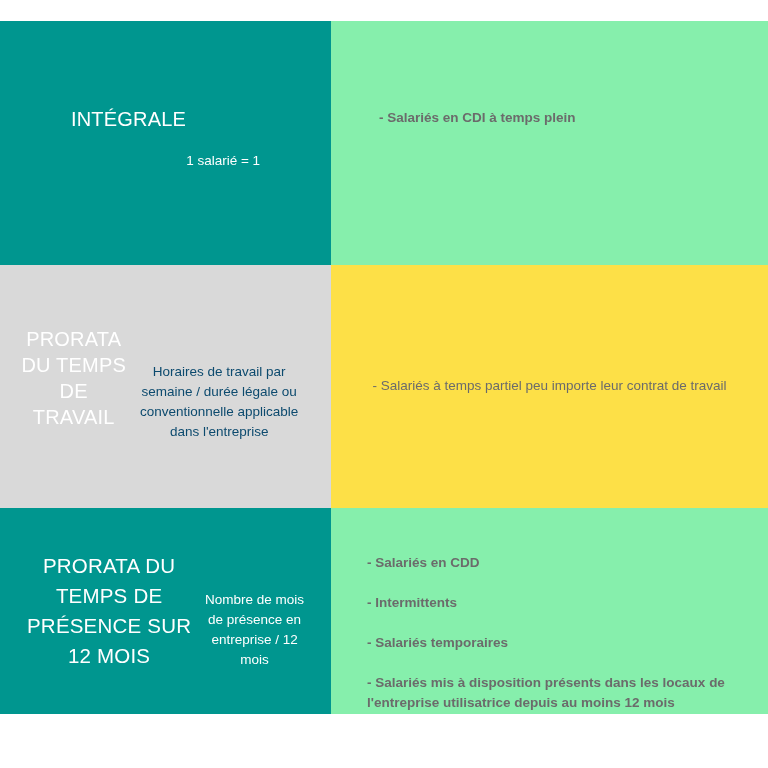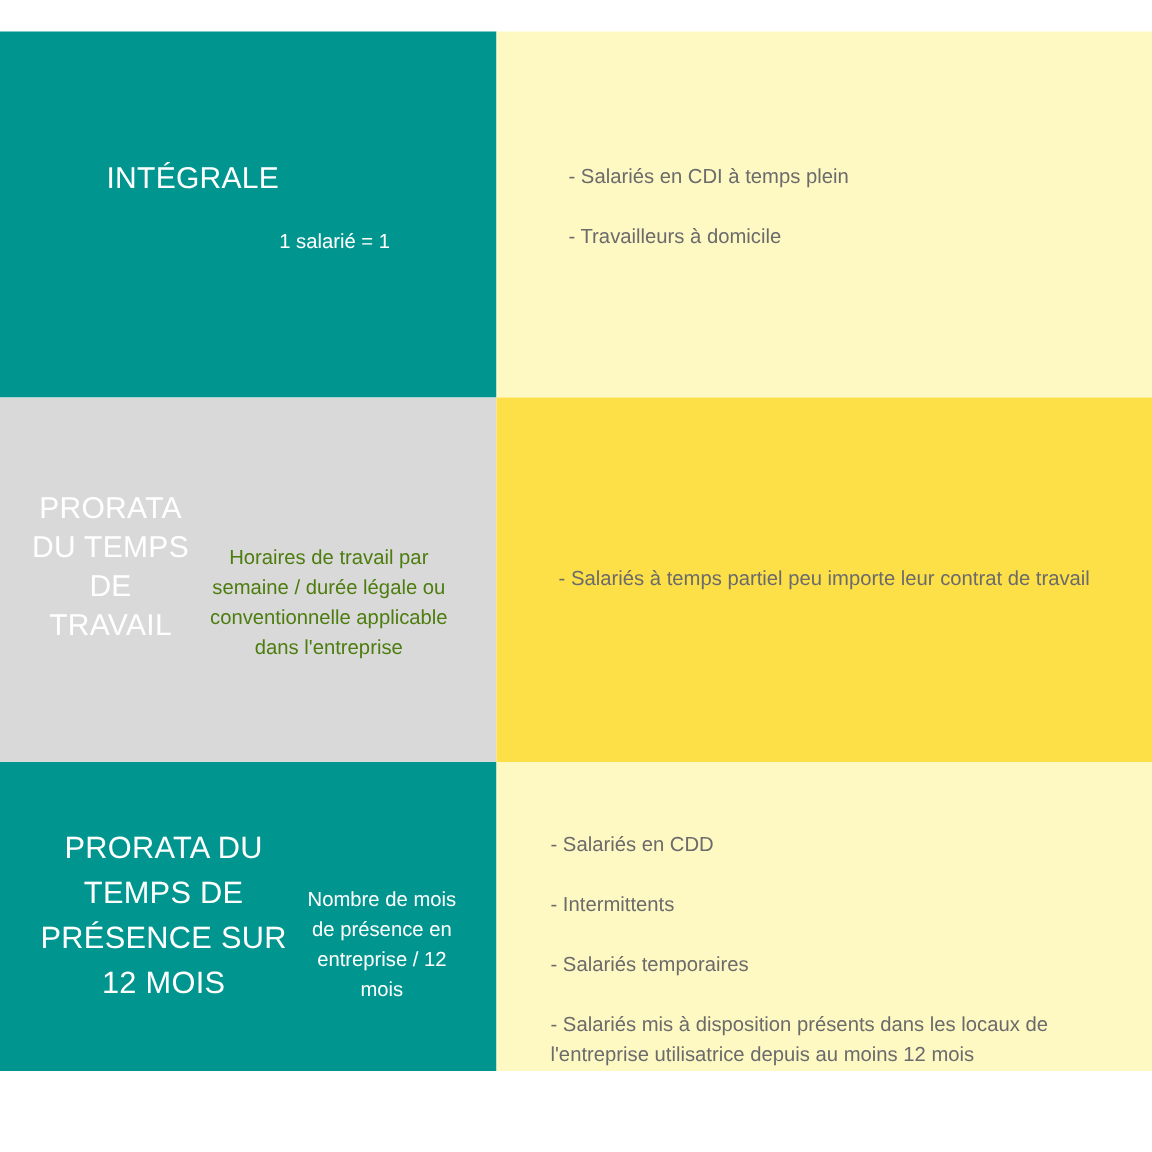--- a/index.html
+++ b/index.html
@@ -17,28 +17,28 @@
     width: 331px; flex: 0 0 331px; color: #ffffff;
     display: flex; flex-direction: row; align-items: center; justify-content: center;
     text-align: center; box-sizing: border-box; padding: 0 20px;
   }
   .left.teal { background: #00968f; }
   .left.grey { background: #d9d9d9; }
   .right {
     flex: 1; color: #6b6b6b; font-size: 13.5px; line-height: 20px;
     box-sizing: border-box;
   }
-  .right.grey { background: #fef9c3; }
+  .right.grey { background: #86efac; font-weight: bold; }
   .right.white { background: #fde047; }
   .title { font-size: 20px; font-weight: 500; line-height: 26px; letter-spacing: 0.2px; }
   .subtitle { font-size: 13.5px; line-height: 20px; }
   .r1 .title { margin-top: -48px; }
   .r1 .subtitle { margin-top: 35px; }
   .r2 .title { margin-top: -18px; }
-  .r2 .subtitle { margin-top: 30px; color: #4d7c0f; }
+  .r2 .subtitle { margin-top: 30px; color: #0c4a6e; }
   .r3 .title { margin-top: 0px; font-size: 20.5px; line-height: 30px; }
   .r3 .subtitle { margin-top: 38px; }
   .r1 .right { padding: 87px 0 0 48px; }
   .r1 .item { margin-bottom: 20px; }
   .r2 .right { display: flex; align-items: center; justify-content: center; text-align: center; padding: 0 40px; }
   .r2 .item { margin-top: -2px; }
   .r3 .right { padding: 45px 30px 12px 36px; }
   .r3 .item { margin-bottom: 20px; }
 </style>
 </head>
@@ -46,21 +46,20 @@
 
 <div class="table">
 
   <div class="row r1">
     <div class="left teal">
       <div class="title">INTÉGRALE</div>
       <div class="subtitle">1 salarié = 1</div>
     </div>
     <div class="right grey">
       <div class="item">- Salariés en CDI à temps plein</div>
-      <div class="item">- Travailleurs à domicile</div>
     </div>
   </div>
 
   <div class="row r2">
     <div class="left grey">
       <div class="title" style="max-width:240px">PRORATA DU TEMPS DE TRAVAIL</div>
       <div class="subtitle" style="max-width:250px">Horaires de travail par semaine / durée légale ou conventionnelle applicable dans l'entreprise</div>
     </div>
     <div class="right white">
       <div class="item">- Salariés à temps partiel peu importe leur contrat de travail</div>

